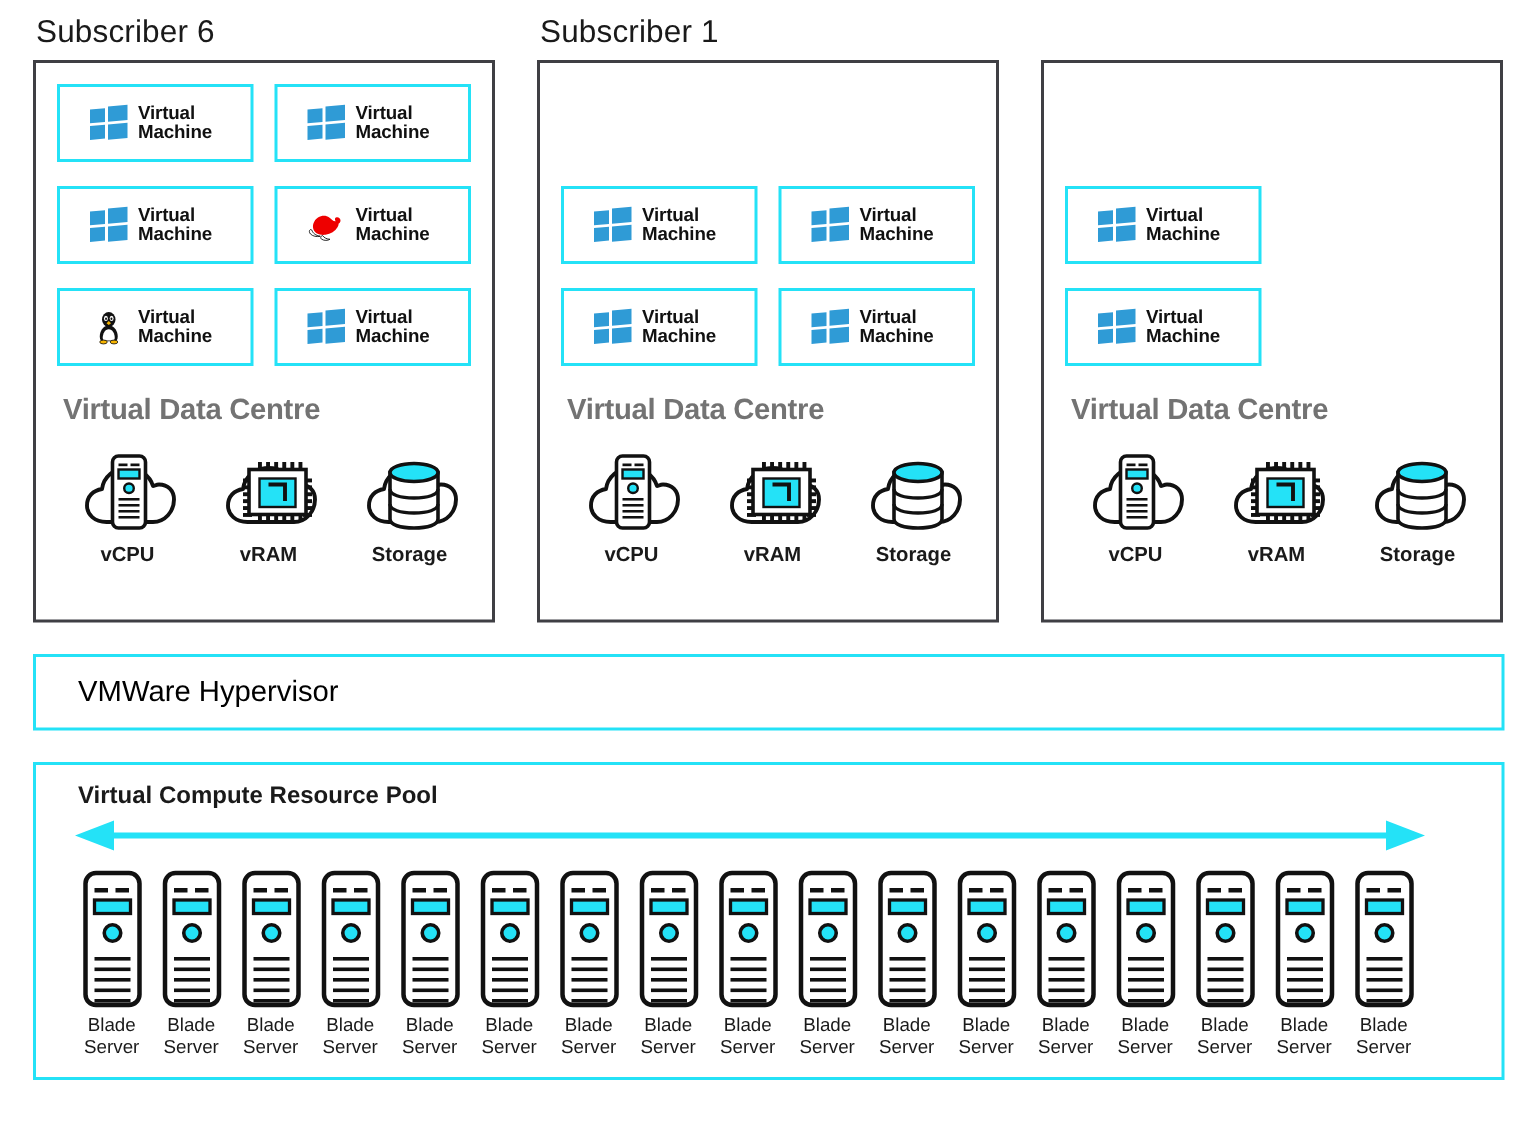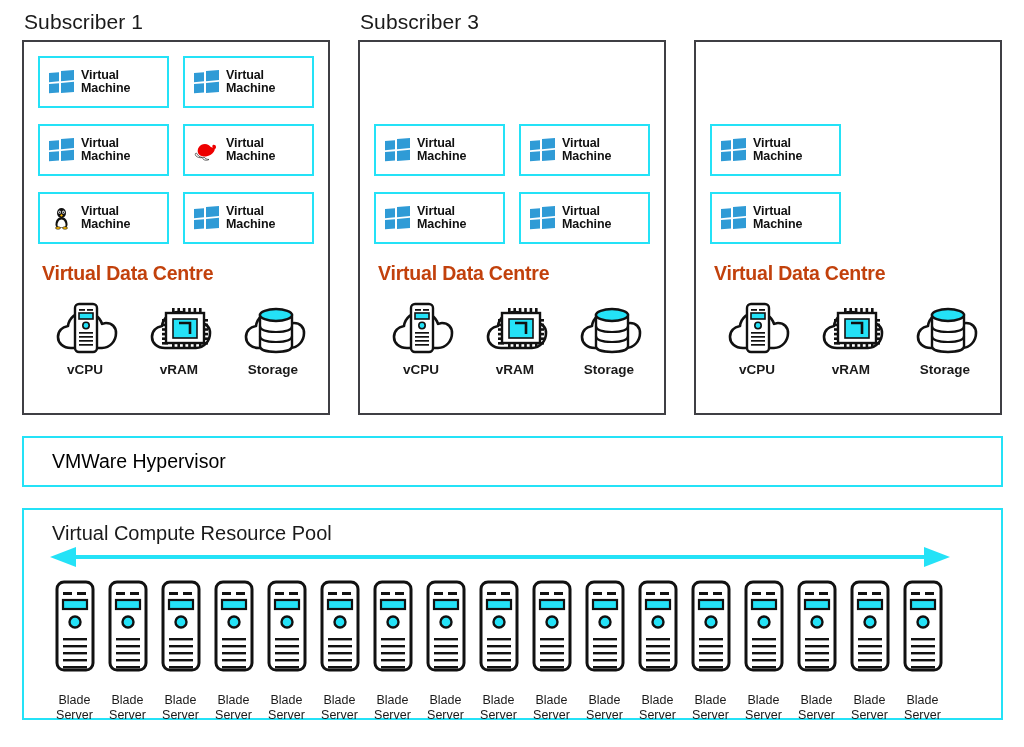--- a/index.html
+++ b/index.html
@@ -6,57 +6,57 @@
   body{width:1024px;height:747px;position:relative;overflow:hidden;
        font-family:"Liberation Sans",sans-serif;color:#1a1a1a;}
 
   
   .sub-title{position:absolute;font-size:21px;font-weight:400;letter-spacing:.1px;color:#1a1a1a;}
   .sub-panel{position:absolute;border:2px solid #3f3f44;background:#fff;box-sizing:border-box;}
 
   .vm-grid{position:absolute;left:14px;top:14px;width:calc(100% - 28px);}
   .vm-row{display:flex;gap:14px;height:52px;margin-bottom:16px;}
   .vm-box{width:139px;height:52px;border:2.5px solid #24e2f7;background:#fff;
-          box-sizing:border-box;display:flex;align-items:center;gap:7px;padding-left:9px;}
+          box-sizing:border-box;display:flex;align-items:center;gap:7px;padding-left:20px;}
   .vm-box.empty{border:none;background:transparent;}
   .vm-ico{width:25px;height:25px;flex:0 0 25px;position:relative;}
   .vm-label{font-size:12.5px;line-height:13.5px;font-weight:600;color:#111;letter-spacing:-.1px;}
 
   
   .w-flag{position:absolute;inset:0;transform:skewY(-5deg) scale(1,.92);}
   .w-flag i{position:absolute;background:#2f9bd6;display:block;}
   .w-flag i:nth-child(1){left:0;top:1px;width:10px;height:10px;}
   .w-flag i:nth-child(2){left:12px;top:0px;width:13px;height:11px;}
   .w-flag i:nth-child(3){left:0;top:13px;width:10px;height:10px;}
   .w-flag i:nth-child(4){left:12px;top:13px;width:13px;height:11px;}
 
   
-  .vdc-title{position:absolute;font-size:19.5px;font-weight:700;color:#c2410c;letter-spacing:-.2px;}
+  .vdc-title{position:absolute;font-size:19.5px;font-weight:700;color:#737373;letter-spacing:-.2px;}
   .vdc-icons{position:absolute;display:flex;}
   .vdc-item{width:94px;text-align:center;position:relative;}
   .vdc-cloud{width:94px;height:66px;position:relative;margin:0 auto;}
   .vdc-cap{font-size:13.5px;font-weight:700;color:#1a1a1a;margin-top:1px;}
 
   
   .bar{position:absolute;border:2.5px solid #24e2f7;background:#fff;box-sizing:border-box;}
   .bar-title{position:absolute;font-size:19.5px;font-weight:400;color:#000000;}
-  .pool-title{position:absolute;font-size:20px;font-weight:400;color:#1a1a1a;}
+  .pool-title{position:absolute;font-size:16px;font-weight:700;color:#1a1a1a;}
 
   .arrow-wrap{position:absolute;}
   .blades{position:absolute;display:flex;}
   .blade{width:53px;text-align:center;}
   .blade-ico{width:40px;height:92px;margin:0 auto;position:relative;}
-  .blade-cap{font-size:12.5px;line-height:15px;font-weight:400;color:#1a1a1a;margin-top:21px;}
+  .blade-cap{font-size:12.5px;line-height:15px;font-weight:400;color:#1a1a1a;margin-top:4px;}
   .blade-cap span{display:block;}
 </style>
 </head>
 <body>
 
 <div id="subscribers-layer">
-    <div class="sub-title" style="left: 24px; top: 10px;">Subscriber 1</div>
+    <div class="sub-title" style="left: 24px; top: 10px;">Subscriber 6</div>
     <div class="sub-panel" style="left: 22px; top: 40px; width: 308px; height: 375px;">
       <div class="vm-grid">
         <div class="vm-row">
           <div class="vm-box">
             <span class="vm-ico">
               <span class="w-flag">
                 <i></i>
                 <i></i>
                 <i></i>
                 <i></i>
@@ -188,21 +188,21 @@
                 <path d="M21 17v31c0 4 7 6 16 6s16-2 16-6V17z" fill="#fff" stroke="#111" stroke-width="2.4"></path>
                 <ellipse cx="37" cy="17" rx="16" ry="6" fill="#24e2f7" stroke="#111" stroke-width="2.4"></ellipse>
                 <path d="M21 28c0 4 7 6 16 6s16-2 16-6" fill="none" stroke="#111" stroke-width="2.2"></path>
                 <path d="M21 38c0 4 7 6 16 6s16-2 16-6" fill="none" stroke="#111" stroke-width="2.2"></path>
               </g>
             </svg></div>
           <div class="vdc-cap">Storage</div>
         </div>
       </div>
     </div>
-    <div class="sub-title" style="left: 360px; top: 10px;">Subscriber 3</div>
+    <div class="sub-title" style="left: 360px; top: 10px;">Subscriber 1</div>
     <div class="sub-panel" style="left: 358px; top: 40px; width: 308px; height: 375px;">
       <div class="vm-grid">
         <div class="vm-row">
           <div class="vm-box empty"></div>
           <div class="vm-box empty"></div>
         </div>
         <div class="vm-row">
           <div class="vm-box">
             <span class="vm-ico">
               <span class="w-flag">

